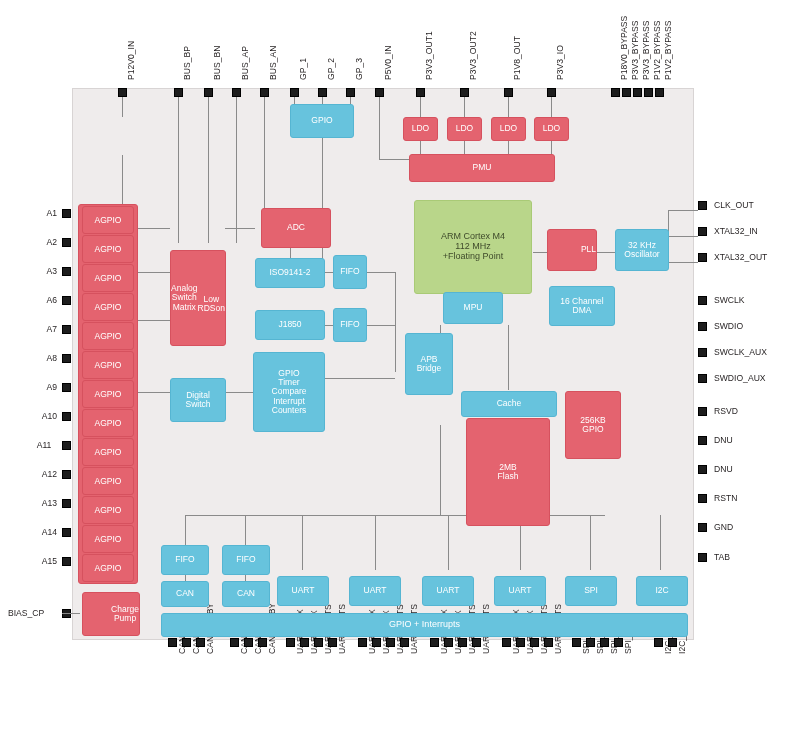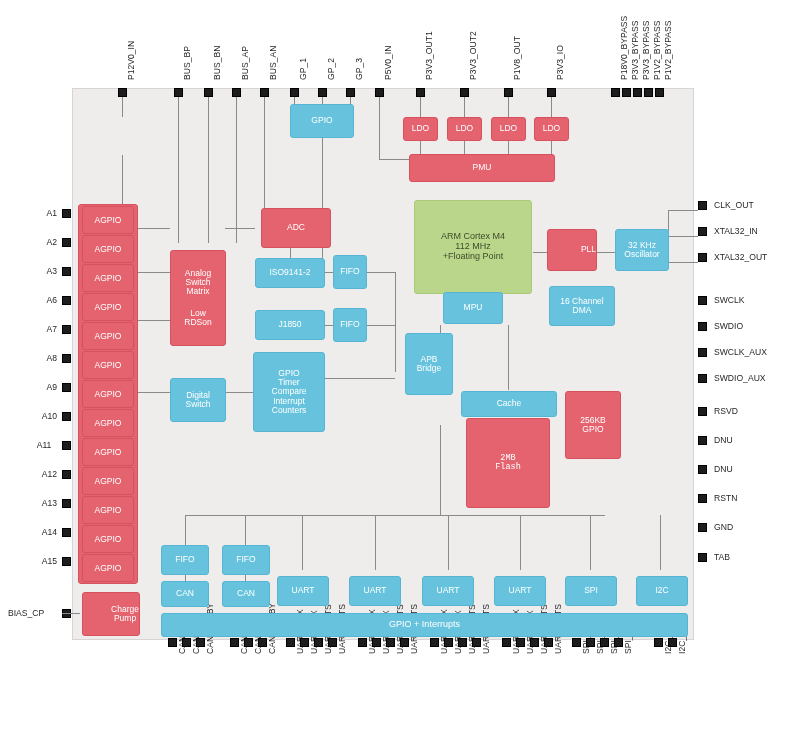--- a/index.html
+++ b/index.html
@@ -273,21 +273,21 @@
     </div>
 
   <div class="blk red" style="left:409px;top:154px;width:146px;height:28px;">
       <span>PMU</span>
     </div>
 
   <div class="blk red" style="left:255px;top:208px;width:70px;height:40px;margin-left:6px;">
       <span>ADC</span>
     </div>
 
-  <div class="blk red" style="left:170px;top:250px;width:56px;height:96px;flex-direction:column;">
+  <div class="blk red" style="left:170px;top:250px;width:56px;height:96px;flex-direction:row;">
       <span style="white-space:pre-line;">Analog
 Switch
 Matrix</span>
       <span style="white-space:pre-line;margin-top:12px;">Low
 RDSon</span>
     </div>
 
   <div class="blk blue" style="left:255px;top:258px;width:70px;height:30px;">
       <span>ISO9141-2</span>
     </div>
@@ -337,21 +337,21 @@
     </div>
 
   <div class="blk blue" style="left:405px;top:333px;width:48px;height:62px;">
       <span style="white-space:pre-line;">APB
 Bridge</span>
     </div>
 
   <div class="blk blue" style="left:461px;top:391px;width:96px;height:26px;">
       <span>Cache</span>
     </div>
-  <div class="blk red" style="left:466px;top:418px;width:84px;height:90px;font-family:Liberation Mono, monospace;">
+  <div class="blk red" style="left:466px;top:418px;width:84px;height:108px;">
       <span style="white-space:pre-line;">2MB
 Flash</span>
     </div>
   <div class="blk red" style="left:565px;top:391px;width:56px;height:68px;">
       <span style="white-space:pre-line;">256KB
 GPIO</span>
     </div>
 
   <div class="blk blue" style="left:161px;top:545px;width:48px;height:30px;">
       <span>FIFO</span>

